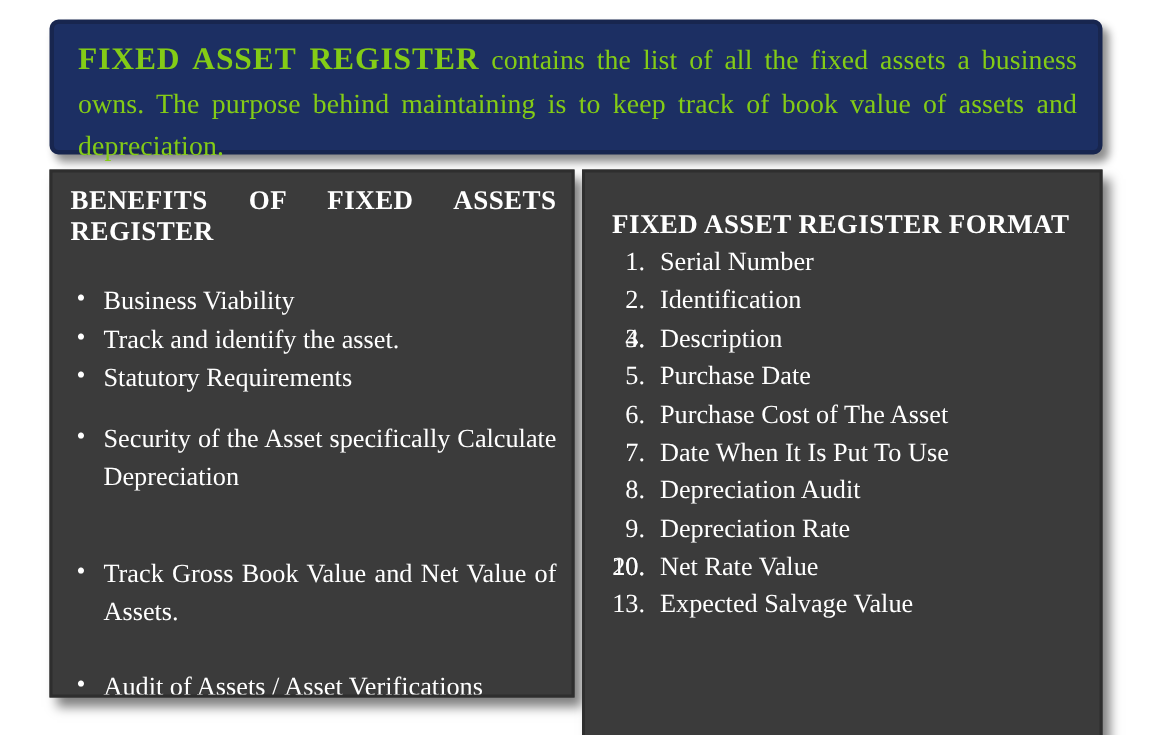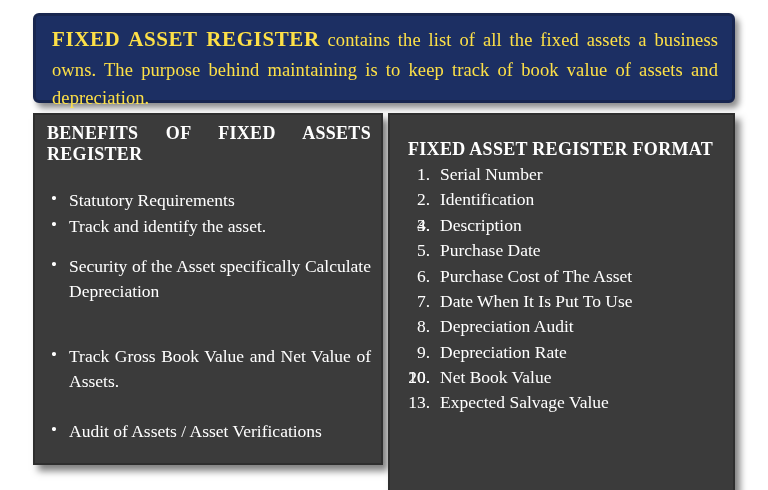--- a/index.html
+++ b/index.html
@@ -33,21 +33,21 @@
     box-sizing: border-box;
     padding: 8px 14px 8px 16px;
     color: #ffffff;
     box-shadow: 4px 5px 6px rgba(0,0,0,0.45);
   }
   .banner-text {
     font-size: 18.5px;
     line-height: 1.52;
     text-align: justify;
     text-justify: inter-word;
-    color: #fde047;
+    color: #84cc16;
     letter-spacing: 0.1px;
   }
   .banner-text .lead {
     font-weight: bold;
     font-size: 21px;
     letter-spacing: 0.6px;
   }
   
   .panel {
     position: absolute;
@@ -156,24 +156,27 @@
   <div class="banner">
     <div class="banner-text">
       <span class="lead">FIXED ASSET REGISTER</span><span> contains the list of all the fixed assets a business owns. The purpose behind maintaining is to keep track of book value of assets and depreciation.</span>
     </div>
   </div>
 
   <div class="panel panel-left">
     <div class="panel-title justified">BENEFITS OF FIXED ASSETS REGISTER</div>
     <ul class="bullets">
       <li>
+          <span class="txt">Business Viability</span>
+        </li>
+      <li>
+          <span class="txt">Track and identify the asset.</span>
+        </li>
+      <li>
           <span class="txt">Statutory Requirements</span>
-        </li>
-      <li>
-          <span class="txt">Track and identify the asset.</span>
         </li>
       <li class="just">
           <span class="txt">Security of the Asset specifically Calculate Depreciation</span>
         </li>
       <li class="just">
           <span class="txt">Track Gross Book Value and Net Value of Assets.</span>
         </li>
       <li>
           <span class="txt">Audit of Assets / Asset Verifications</span>
         </li>
@@ -187,18 +190,18 @@
       <li><span class="num">1.</span><span>Serial Number</span></li>
       <li><span class="num">2.</span><span>Identification</span></li>
       <li><span class="num">3.</span></li>
       <li><span class="num">4.</span><span>Description</span></li>
       <li><span class="num">5.</span><span>Purchase Date</span></li>
       <li><span class="num">6.</span><span>Purchase Cost of The Asset</span></li>
       <li><span class="num">7.</span><span>Date When It Is Put To Use</span></li>
       <li><span class="num">8.</span><span>Depreciation Audit</span></li>
       <li><span class="num">9.</span><span>Depreciation Rate</span></li>
       <li><span class="num">10.</span></li>
-      <li><span class="num">20.</span><span>Net Book Value</span></li>
+      <li><span class="num">20.</span><span>Net Rate Value</span></li>
       <li><span class="num">13.</span><span>Expected Salvage Value</span></li>
     </ol>
   </div>
 
 </div>
 
 </body></html>

